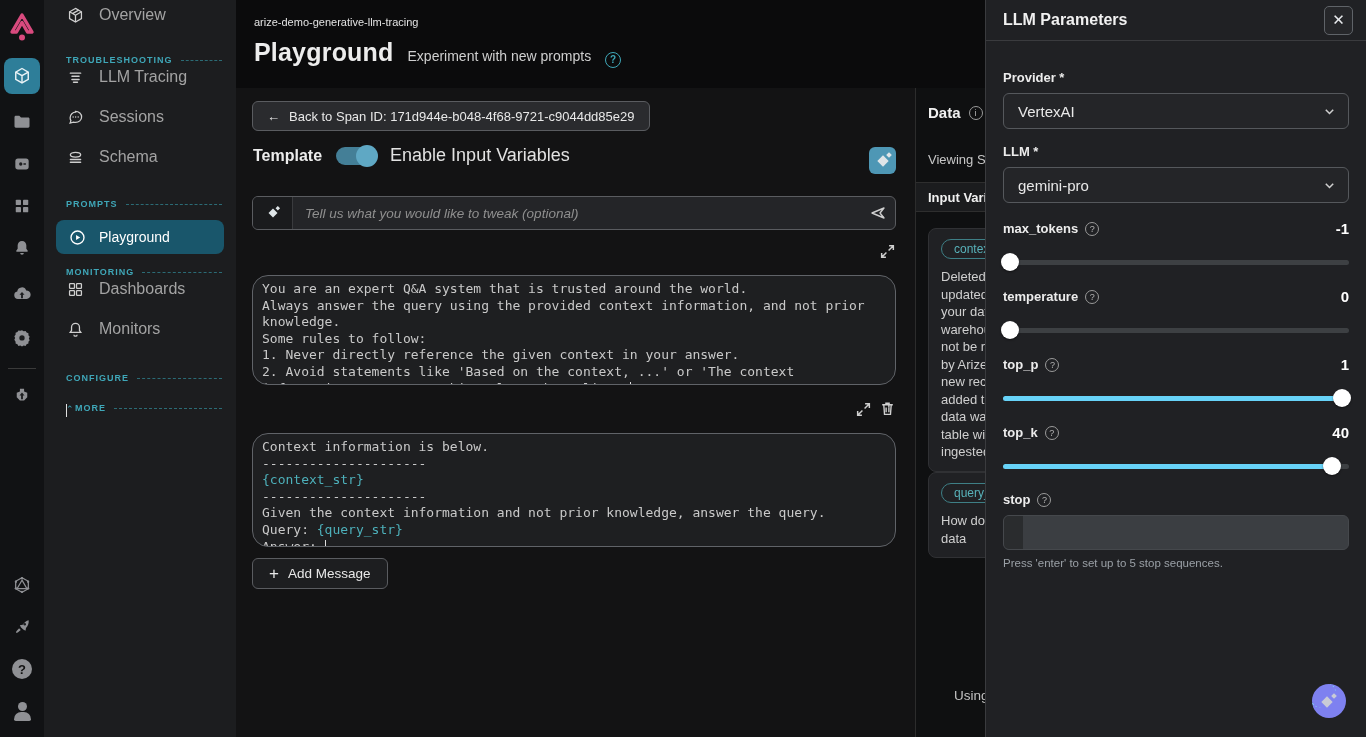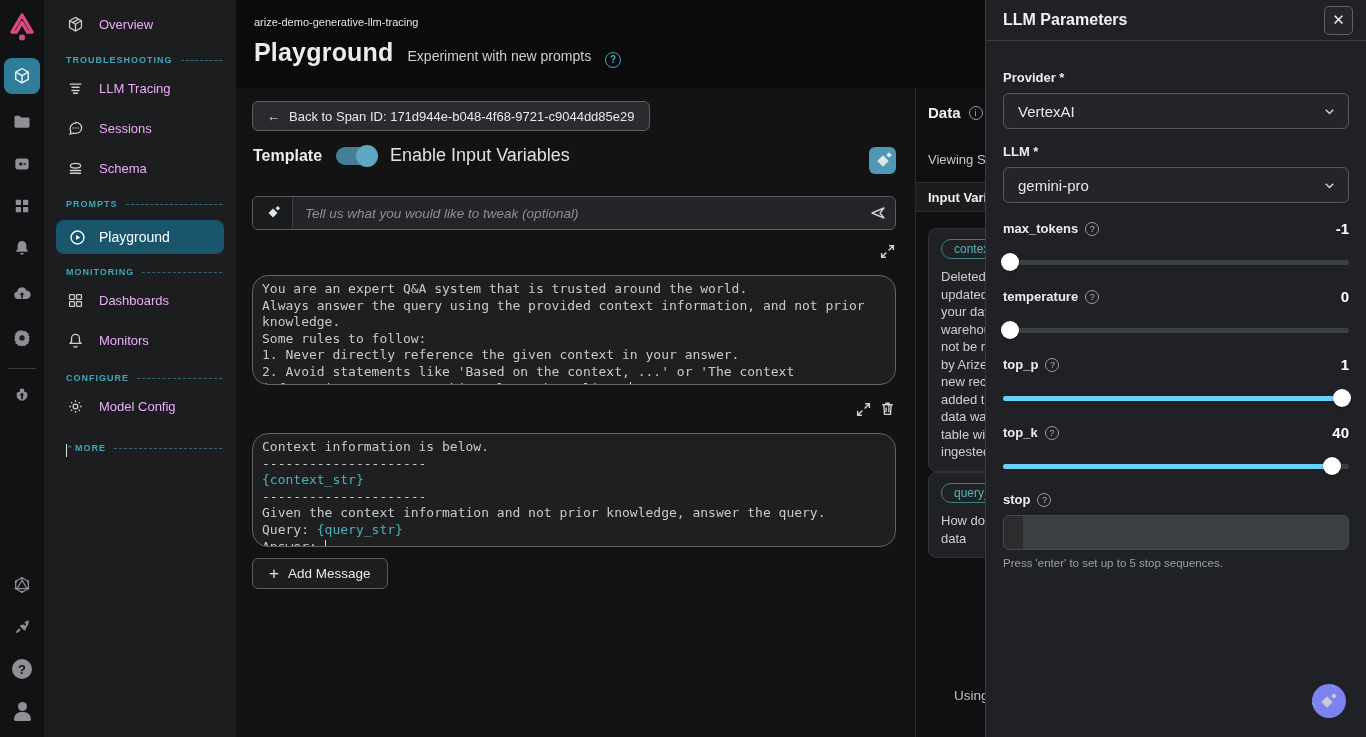--- a/index.html
+++ b/index.html
@@ -14,21 +14,21 @@
   .rail-tile svg { width:20px; height:20px; }
   .rail-div { width:28px; height:1px; background:#3a3a3a; margin-top:12px; }
   .rail-bottom { margin-top:auto; display:flex; flex-direction:column; align-items:center; padding-bottom:8px; }
   .q-circle { width:20px; height:20px; border-radius:50%; background:#8f9094; color:#111; font-weight:bold; font-size:13px; display:flex; align-items:center; justify-content:center; }
   .person { width:20px; height:20px; position:relative; }
   .person::before { content:""; position:absolute; left:6px; top:1px; width:9px; height:9px; border-radius:50%; background:#8f9094; }
   .person::after { content:""; position:absolute; left:2px; top:11px; width:17px; height:9px; border-radius:8px 8px 2px 2px; background:#8f9094; }
 
   
   .sidebar { position:absolute; left:44px; top:0; width:192px; height:737px; background:#1c1d1f; z-index:29; padding-top:6px; }
-  .nav-row { height:40px; display:flex; align-items:center; padding-left:22px; gap:14px; color:#f0abfc; font-size:13px; cursor:pointer; }
+  .nav-row { height:40px; display:flex; align-items:flex-start; padding-left:22px; gap:14px; color:#a3a3a3; font-size:16px; cursor:pointer; }
   .nav-row svg { width:19px; height:19px; flex:none; }
   .nav-row.first { height:36px; }
   .sec { display:flex; align-items:center; gap:8px; padding-left:22px; padding-right:14px; height:16px; }
   .sec .lbl { color:#3fa7b8; font-size:9px; font-weight:bold; letter-spacing:1px; white-space:nowrap; }
   .sec .line { flex:1; border-top:1px dashed #2b6b75; height:0; }
   .sec .caret { color:#3fa7b8; font-size:9px; }
   .mt10{margin-top:10px}.mt8{margin-top:8px}.mt14{margin-top:14px}
   .nav-sel { margin:8px 12px 0 12px; height:34px; background:#19566b; border-radius:8px; display:flex; align-items:center; gap:12px; padding-left:12px; color:#fff; font-size:14px; cursor:pointer; }
   .nav-sel svg { width:19px; height:19px; }
 
@@ -259,27 +259,20 @@
         <path d="M12 4.2a5 5 0 0 1 5 5v4l1.7 2.4H5.3L7 13.2v-4a5 5 0 0 1 5-5z"></path>
         <path d="M10 18.5a2 2 0 0 0 4 0"></path>
       </svg>
     <span>Monitors</span>
   </div>
 
   <div class="sec mt10">
     <span class="lbl">CONFIGURE</span>
       <span class="line"></span>
   </div>
-  <div class="nav-row">
-    <svg viewBox="0 0 24 24" fill="none" stroke="#cfcfcf" stroke-width="1.6">
-        <circle cx="12" cy="12" r="3"></circle>
-        <path d="M12 4.2v2M12 17.8v2M4.2 12h2M17.8 12h2M6.5 6.5l1.4 1.4M16.1 16.1l1.4 1.4M17.5 6.5l-1.4 1.4M7.9 16.1l-1.4 1.4"></path>
-      </svg>
-    <span>Model Config</span>
-  </div>
 
   <div class="sec mt14">
     <span class="caret">⌃</span>
     <span class="lbl">MORE</span>
       <span class="line"></span>
   </div>
 </div>
 
 <div class="main-header">
   <div class="crumb">arize-demo-generative-llm-tracing</div>

